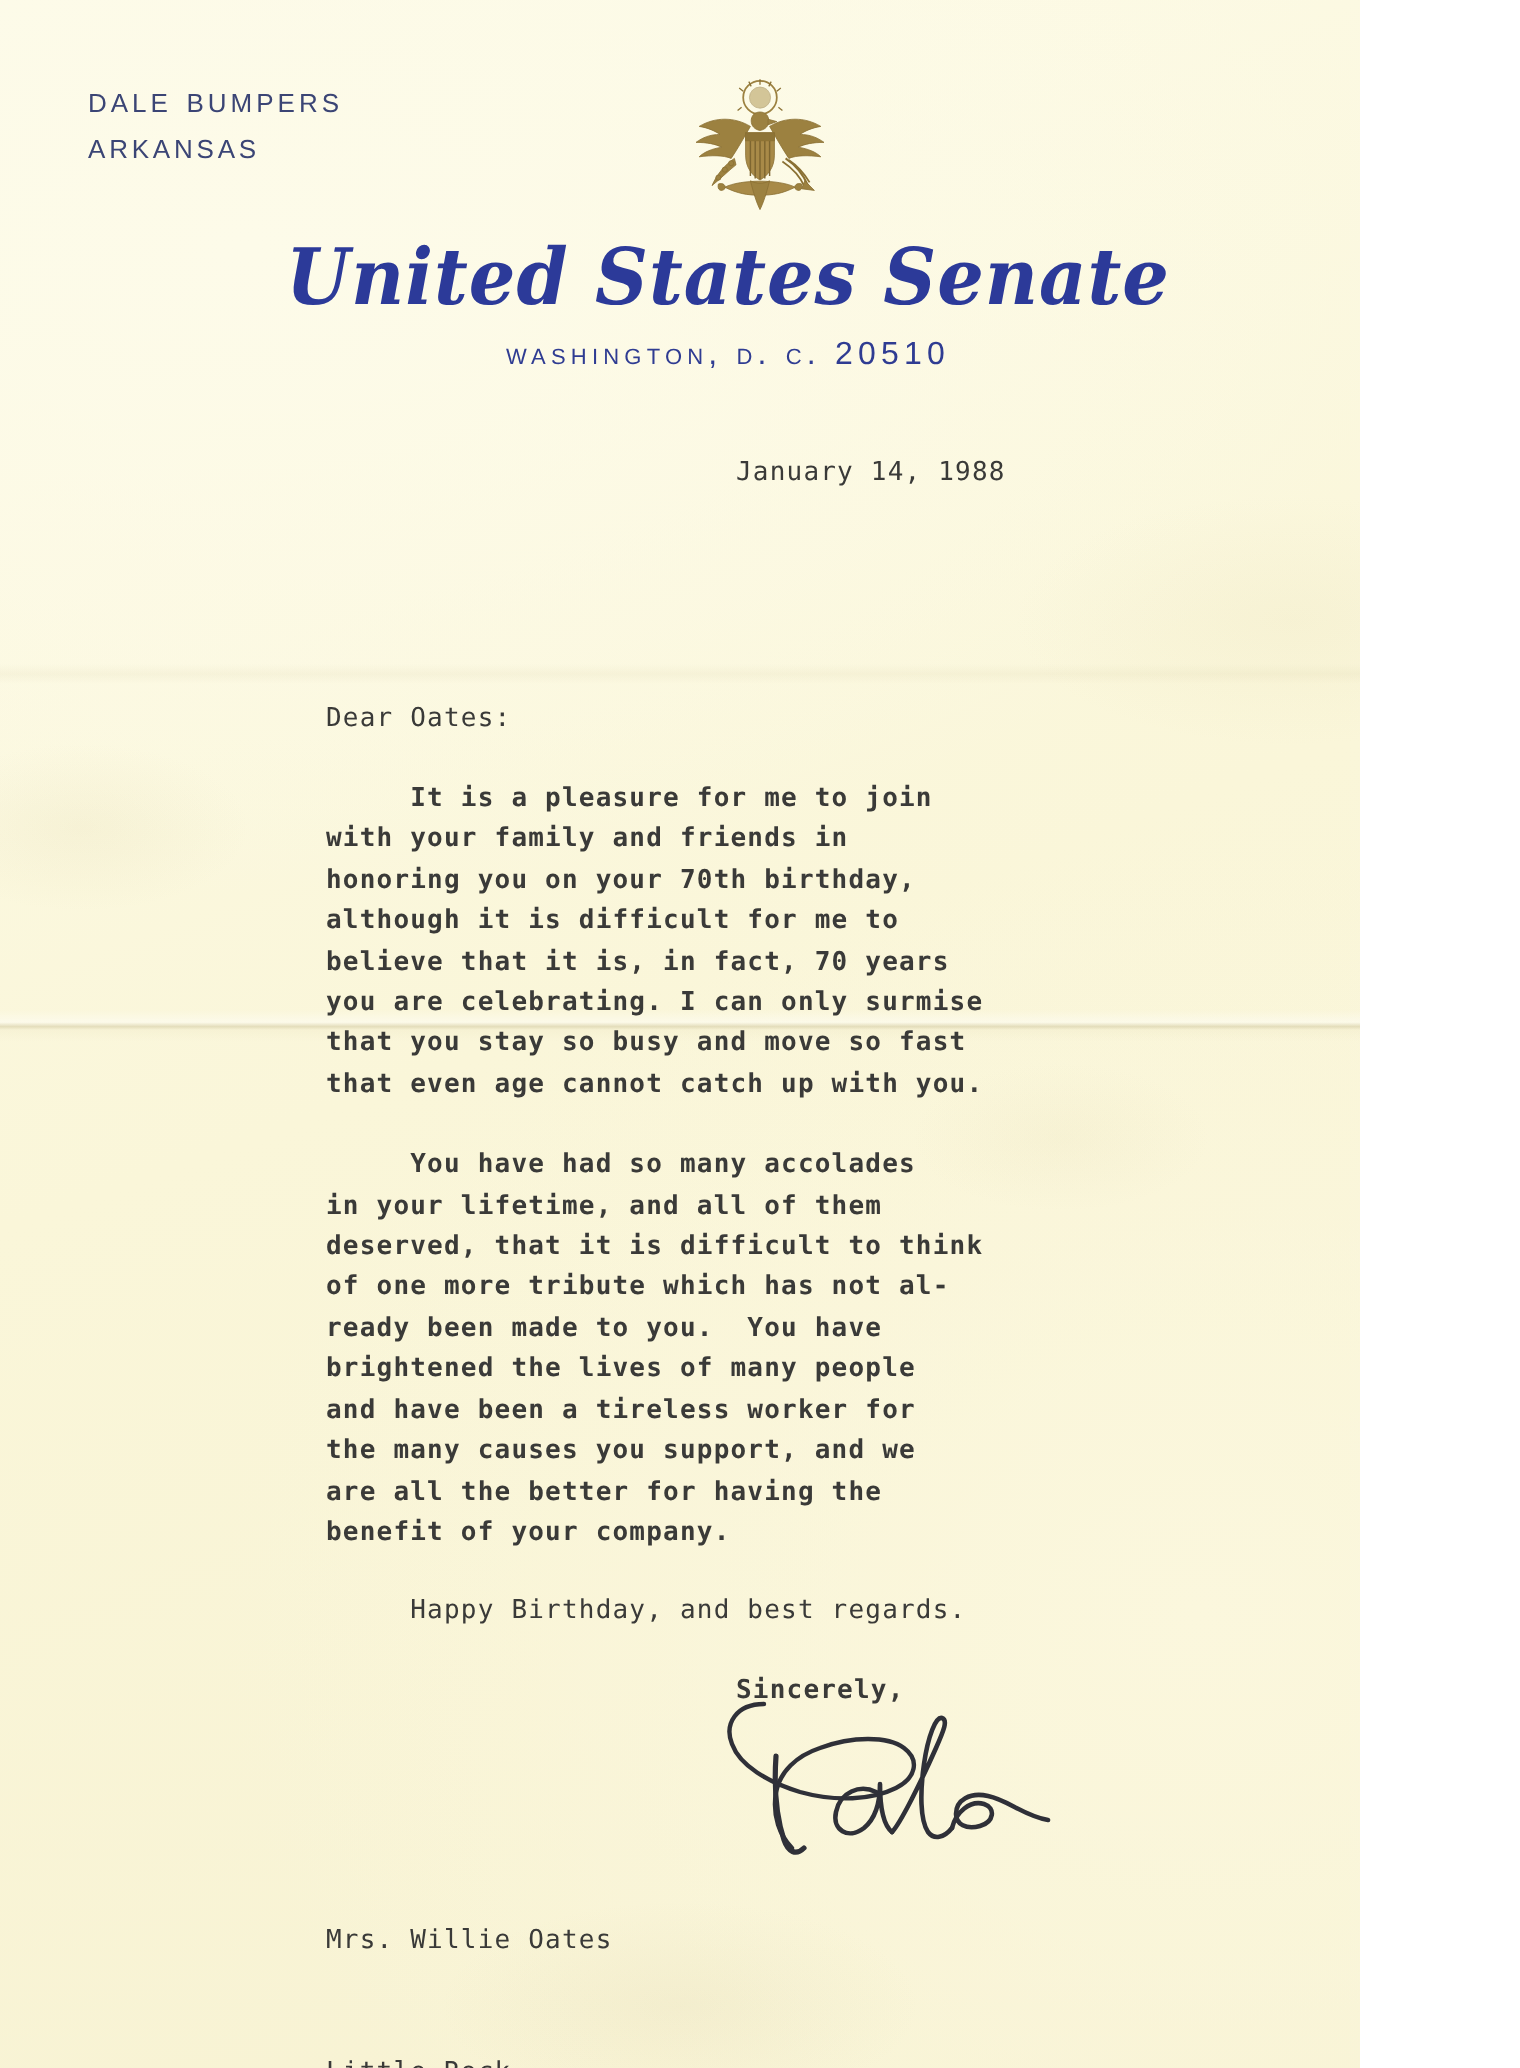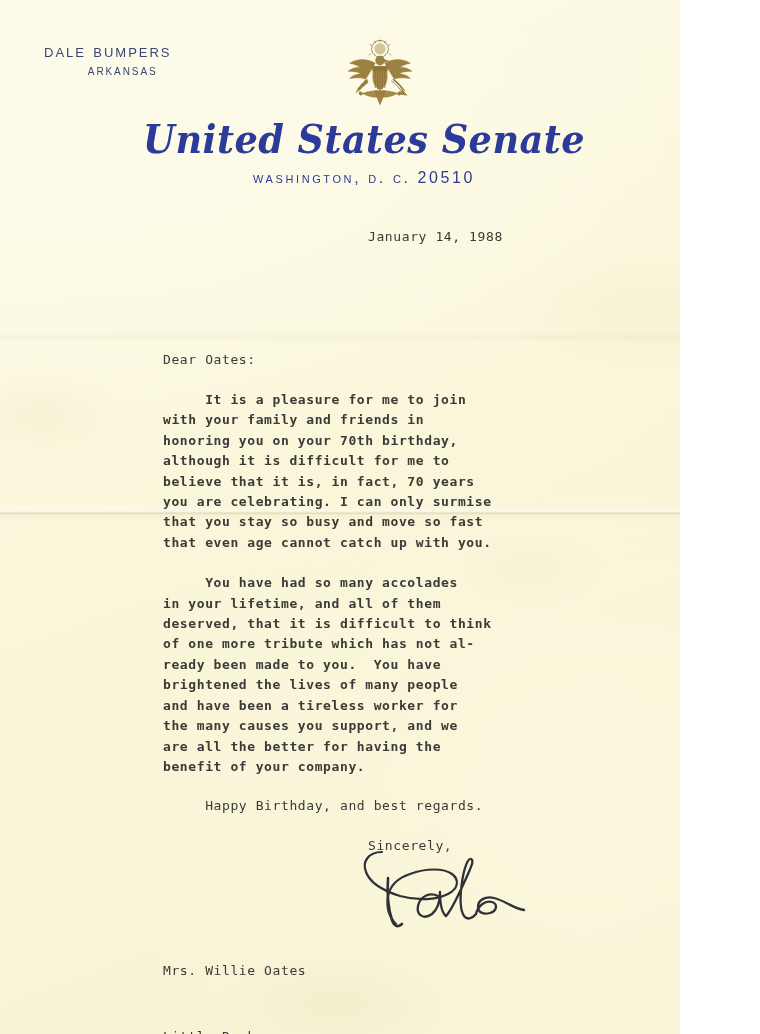--- a/index.html
+++ b/index.html
@@ -73,25 +73,25 @@
   }
   .sender-name {
     font-size: 19px;
     letter-spacing: 2.0px;
     font-variant: small-caps;
     text-transform: lowercase;
     font-weight: 400;
     white-space: nowrap;
   }
   .sender-state {
-    font-size: 14px;
+    font-size: 18px;
     letter-spacing: 1.9px;
     font-variant: small-caps;
     text-transform: lowercase;
-    text-align: right;
+    text-align: left;
     padding-right: 14px;
     margin-top: 2px;
     white-space: nowrap;
   }
 
   .seal {
     position: absolute;
     left: 340px;
     top: 36px;
     width: 80px;
@@ -155,20 +155,21 @@
   .closing-line {
     position: absolute;
     left: 163px;
     top: 796px;
     text-align: right;
   }
   .signoff {
     position: absolute;
     left: 368px;
     top: 836px;
+    font-weight: bold;
   }
   .address {
     position: absolute;
     left: 163px;
     top: 916px;
     line-height: 22px;
   }
 
   .signature {
     position: absolute;

